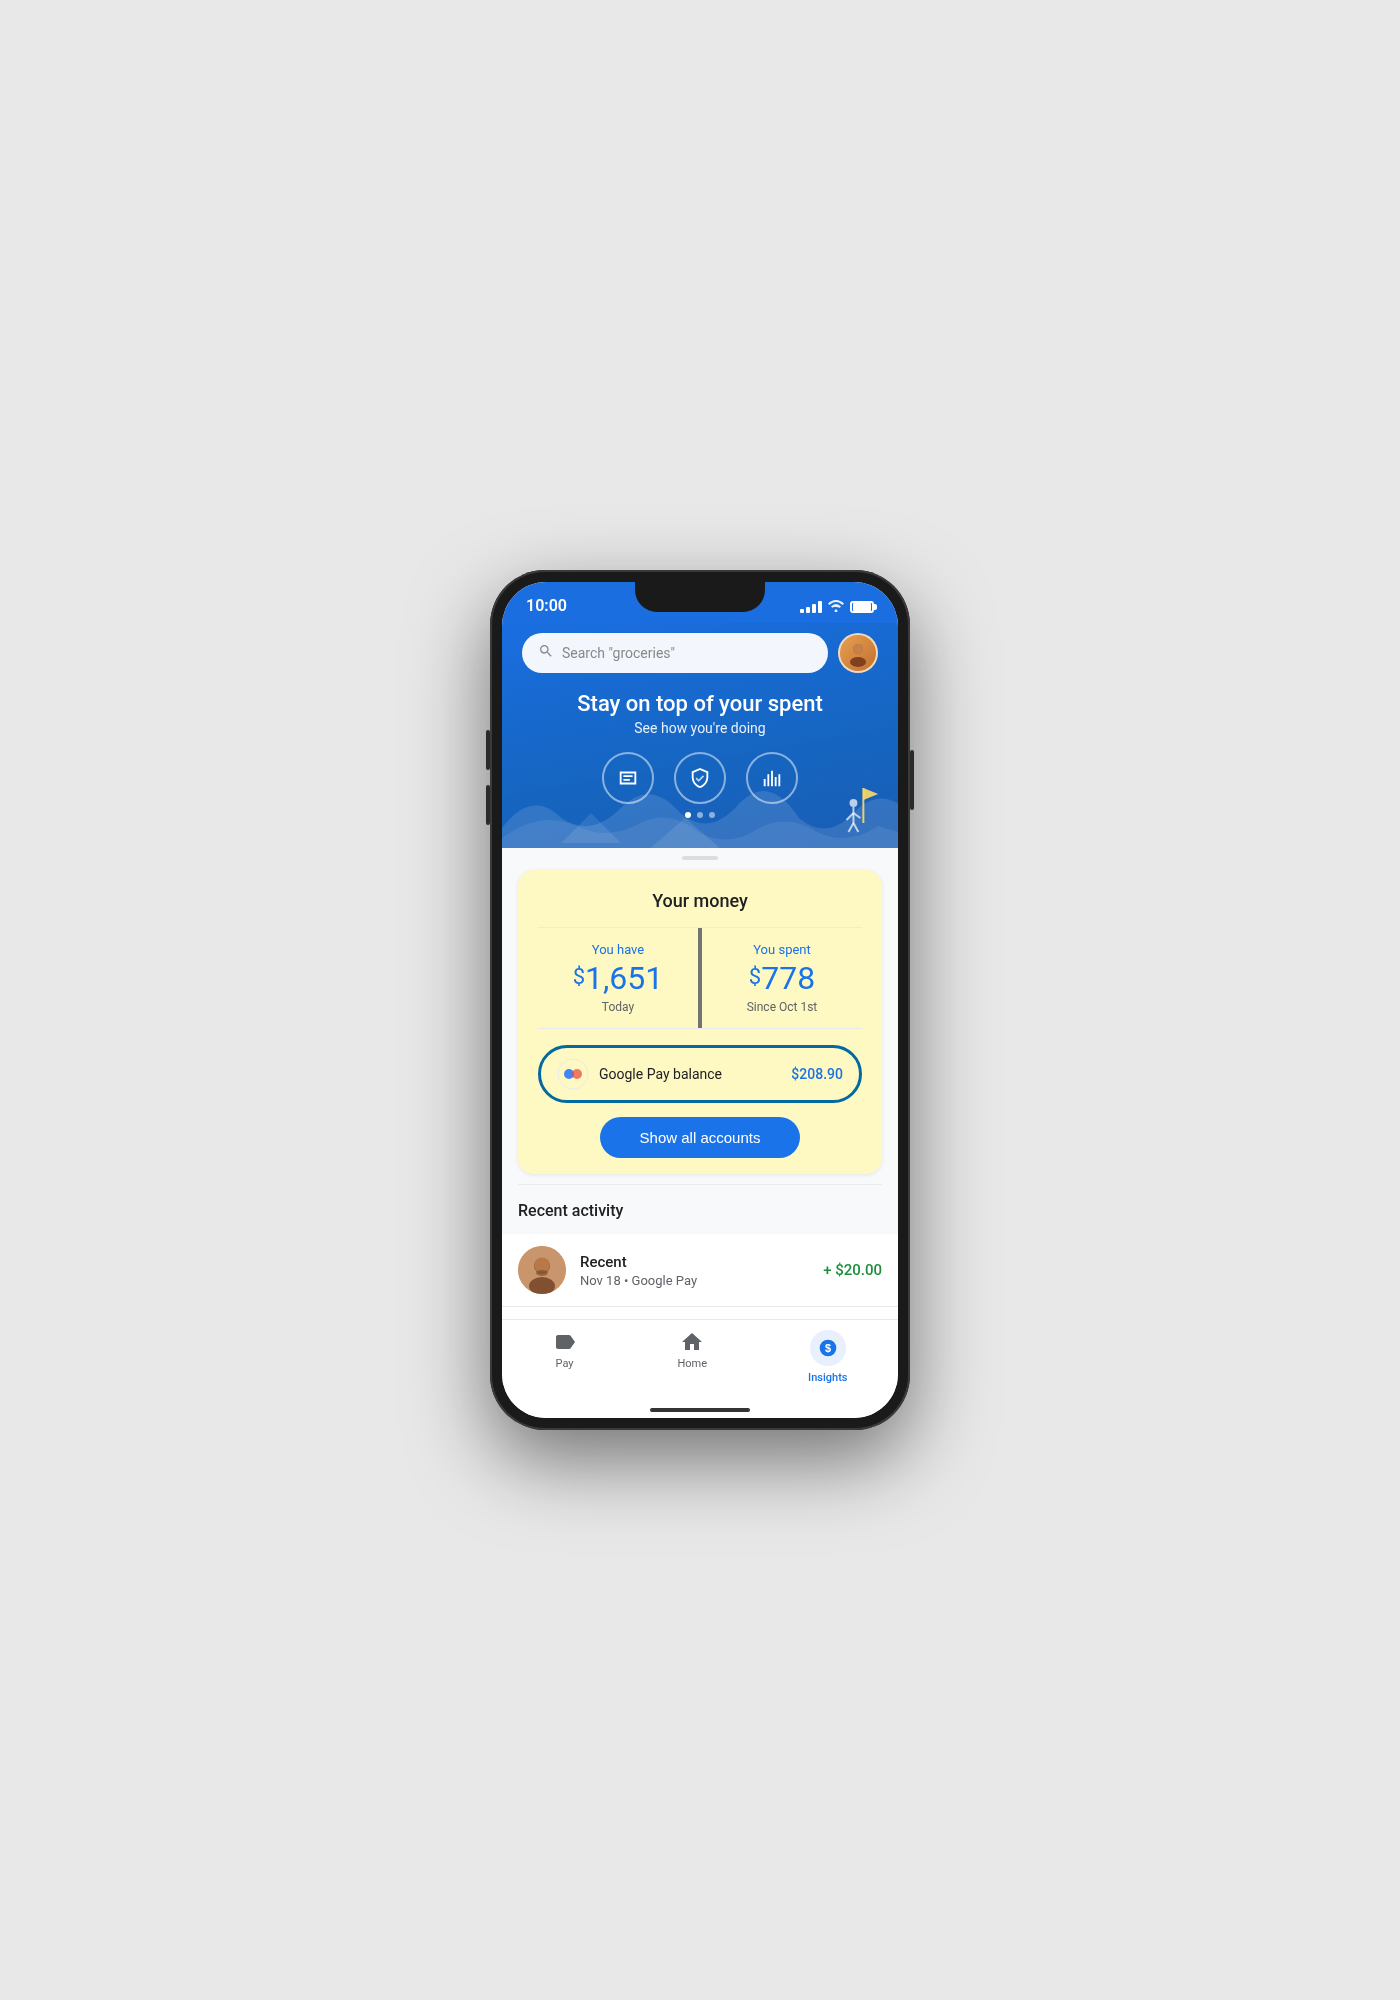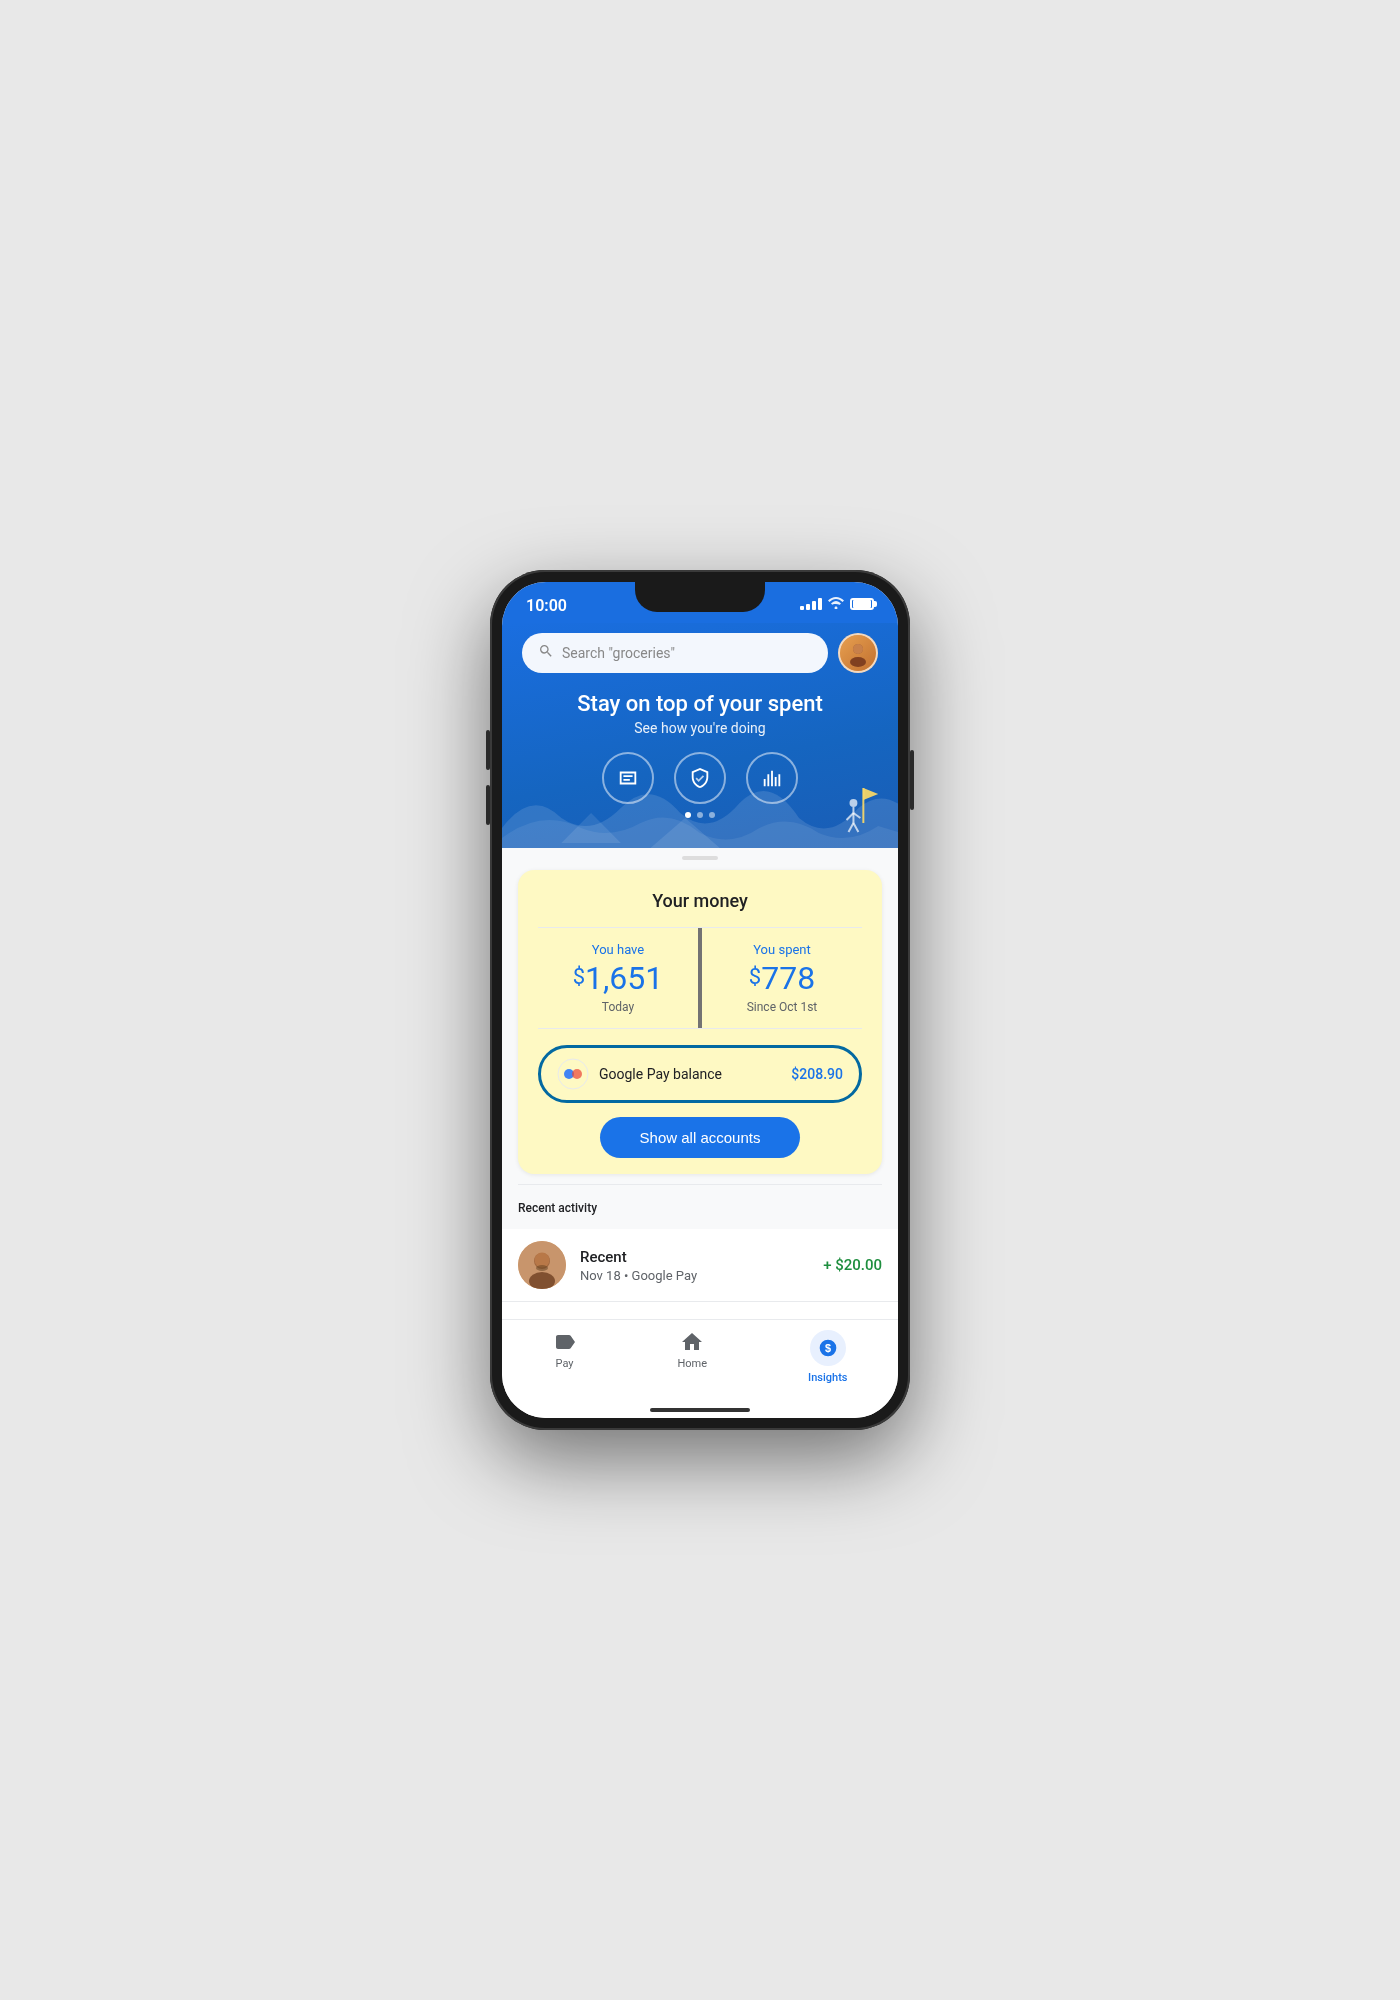--- a/index.html
+++ b/index.html
@@ -39,21 +39,21 @@
       overflow: hidden;
       display: flex;
       flex-direction: column;
     }
 
     
     .notch-bar {
       background: #1a6ee0;
       padding: 14px 24px 8px 24px;
       display: flex;
-      align-items: flex-start;
+      align-items: flex-end;
       justify-content: space-between;
       position: relative;
       gap: 24px;
     }
     .notch-cutout {
       position: absolute;
       top: 0; left: 50%;
       transform: translateX(-50%);
       width: 130px;
       height: 30px;
@@ -337,21 +337,21 @@
       font-size: 15px;
       font-weight: 500;
       cursor: pointer;
     }
 
     
     .recent-section {
       padding: 16px 16px 0;
     }
     .recent-title {
-      font-size: 12px;
+      font-size: 16px;
       font-weight: 500;
       color: #202124;
       margin-bottom: 14px;
     }
 
     .activity-item {
       display: flex;
       align-items: center;
       padding: 12px 0;
       border-bottom: 1px solid #e8eaed;

